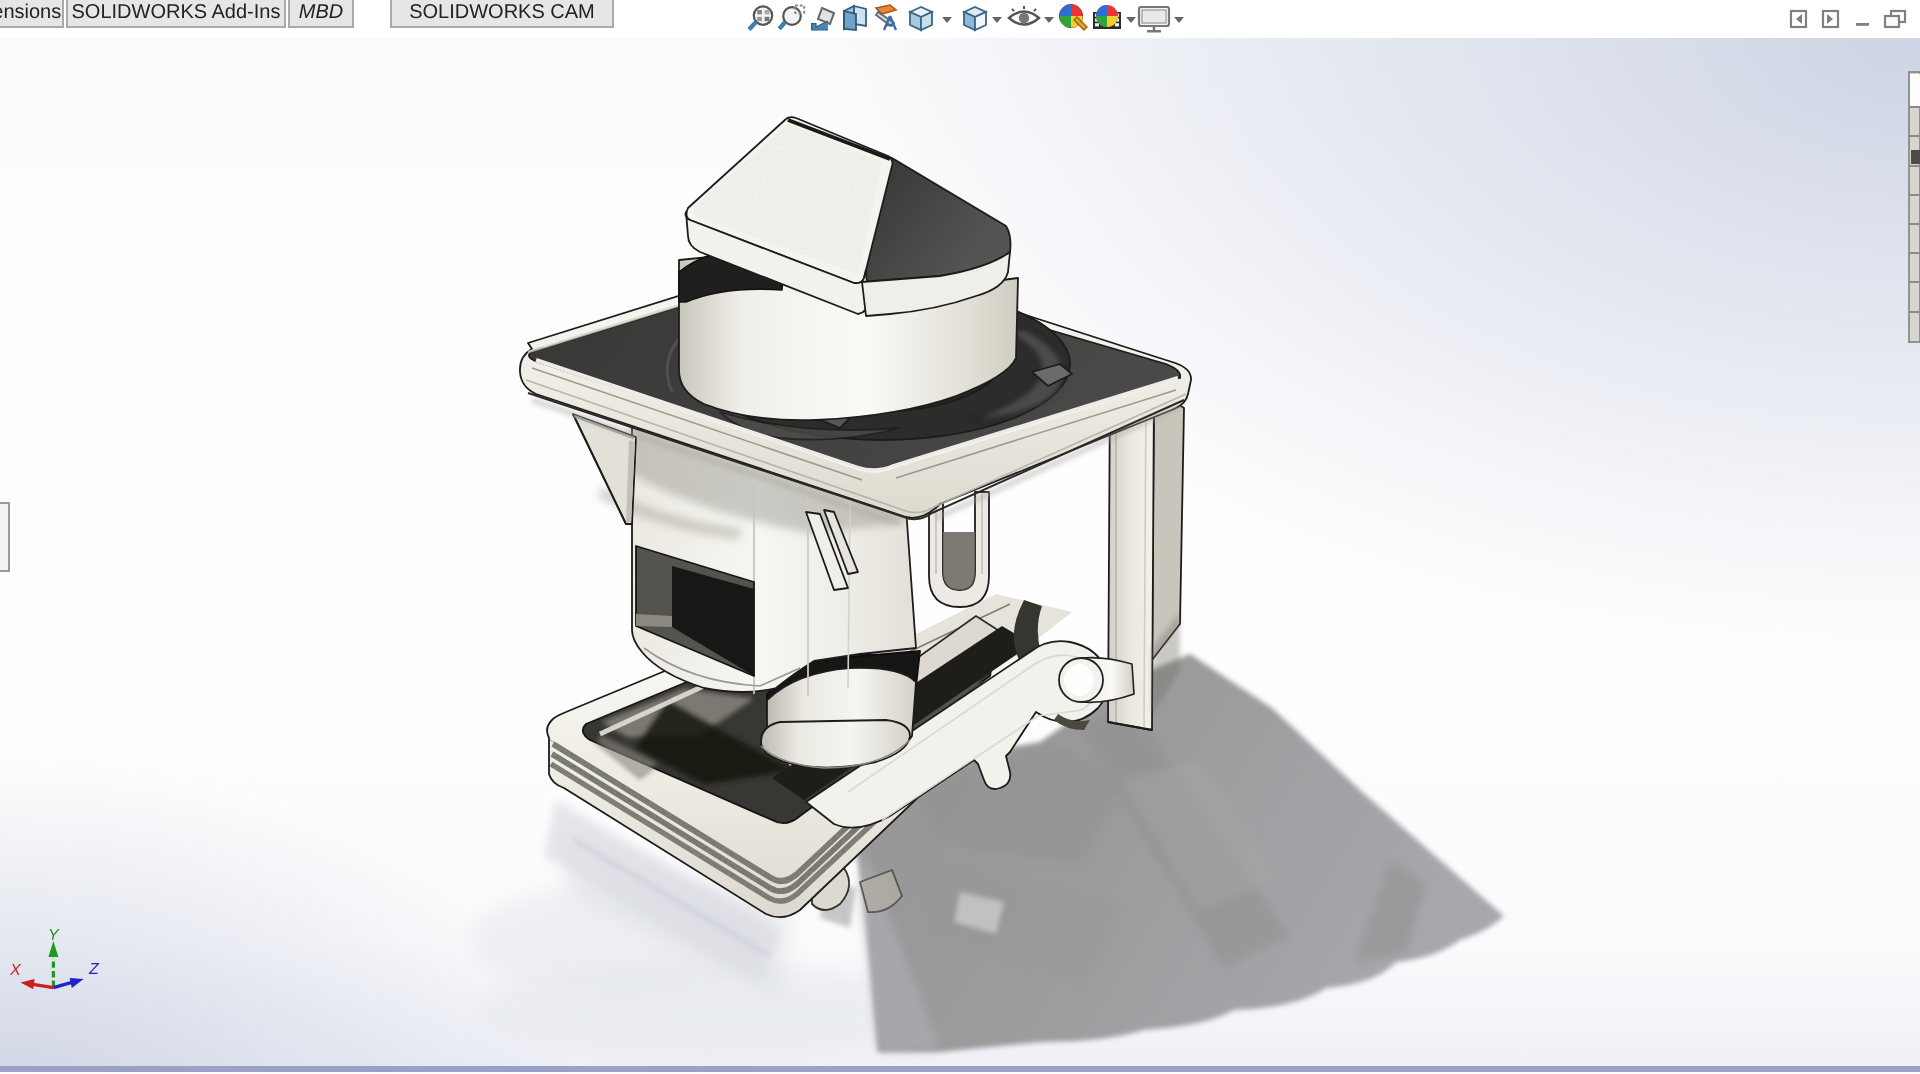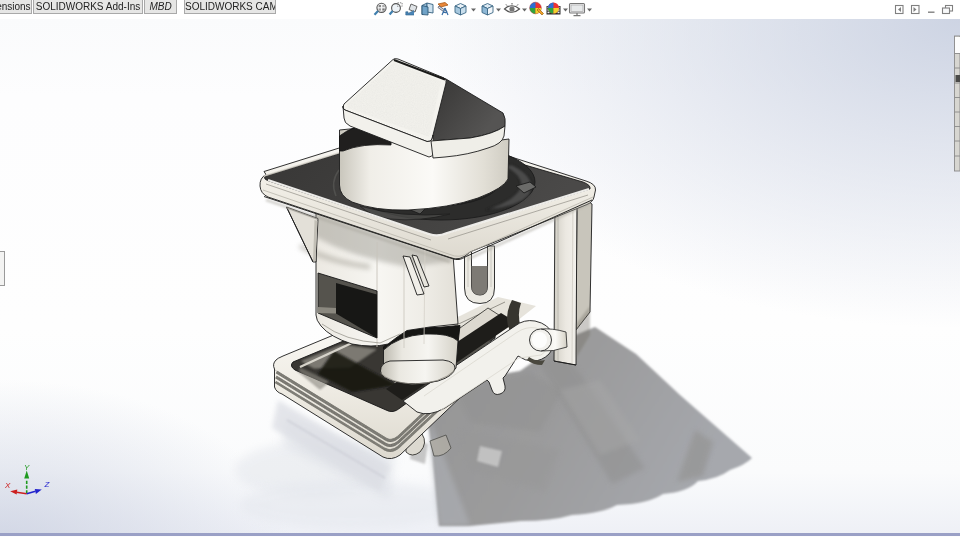--- a/index.html
+++ b/index.html
@@ -18,21 +18,21 @@
   #lefttab{position:absolute;left:-2px;top:251px;width:5px;height:33px;background:#f3f3f2;border:1px solid #9a9a9a;}
   svg{position:absolute;left:0;top:0;}
 </style>
 </head>
 <body>
   <div id="viewport"></div>
   <div id="topbar">
     <div class="tab" style="left:-23px;width:55px;">Dimensions</div>
     <div class="tab" style="left:33px;width:110px;">SOLIDWORKS Add-Ins</div>
     <div class="tab" style="left:144px;width:33px;font-style:italic;">MBD</div>
-    <div class="tab" style="left:184px;width:92px;">SOLIDWORKS CAM</div>
+    <div class="tab" style="left:195px;width:112px;">SOLIDWORKS CAM</div>
   </div>
   <svg id="mainsvg" width="960" height="537" viewBox="0 0 960 537">
     <defs>
       <filter id="b1" x="-30%" y="-30%" width="160%" height="160%">
         <feGaussianBlur stdDeviation="1.2"></feGaussianBlur>
       </filter>
       <filter id="b2" x="-30%" y="-30%" width="160%" height="160%">
         <feGaussianBlur stdDeviation="2.5"></feGaussianBlur>
       </filter>
       <filter id="b3" x="-40%" y="-40%" width="180%" height="180%">

